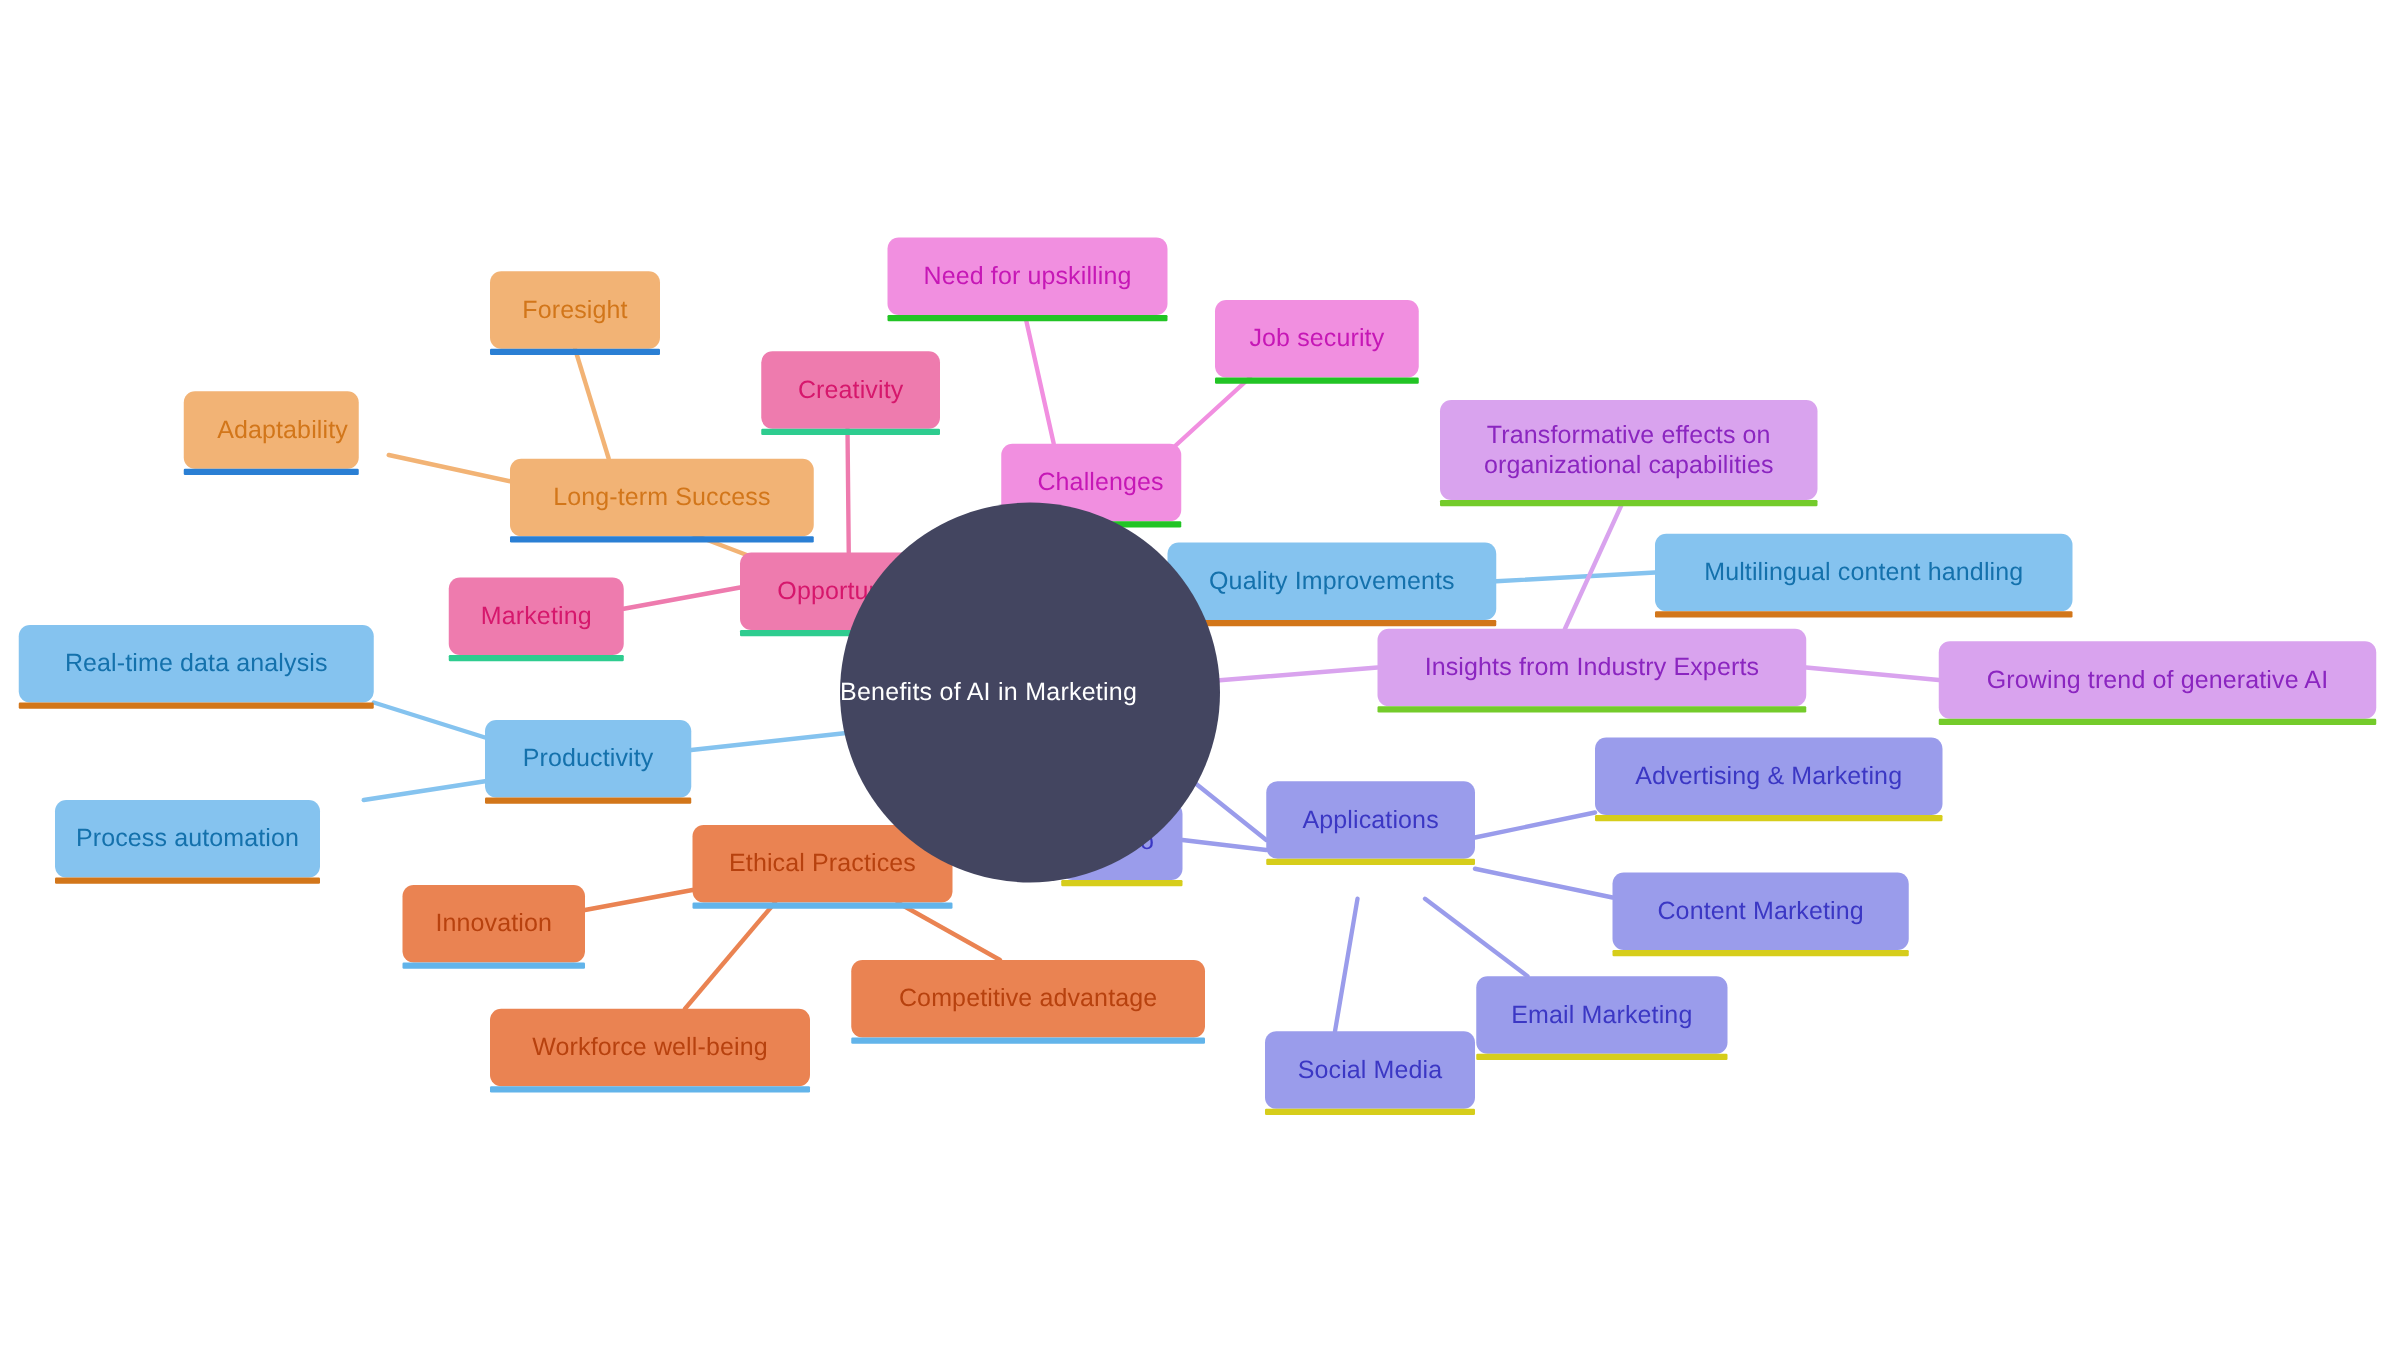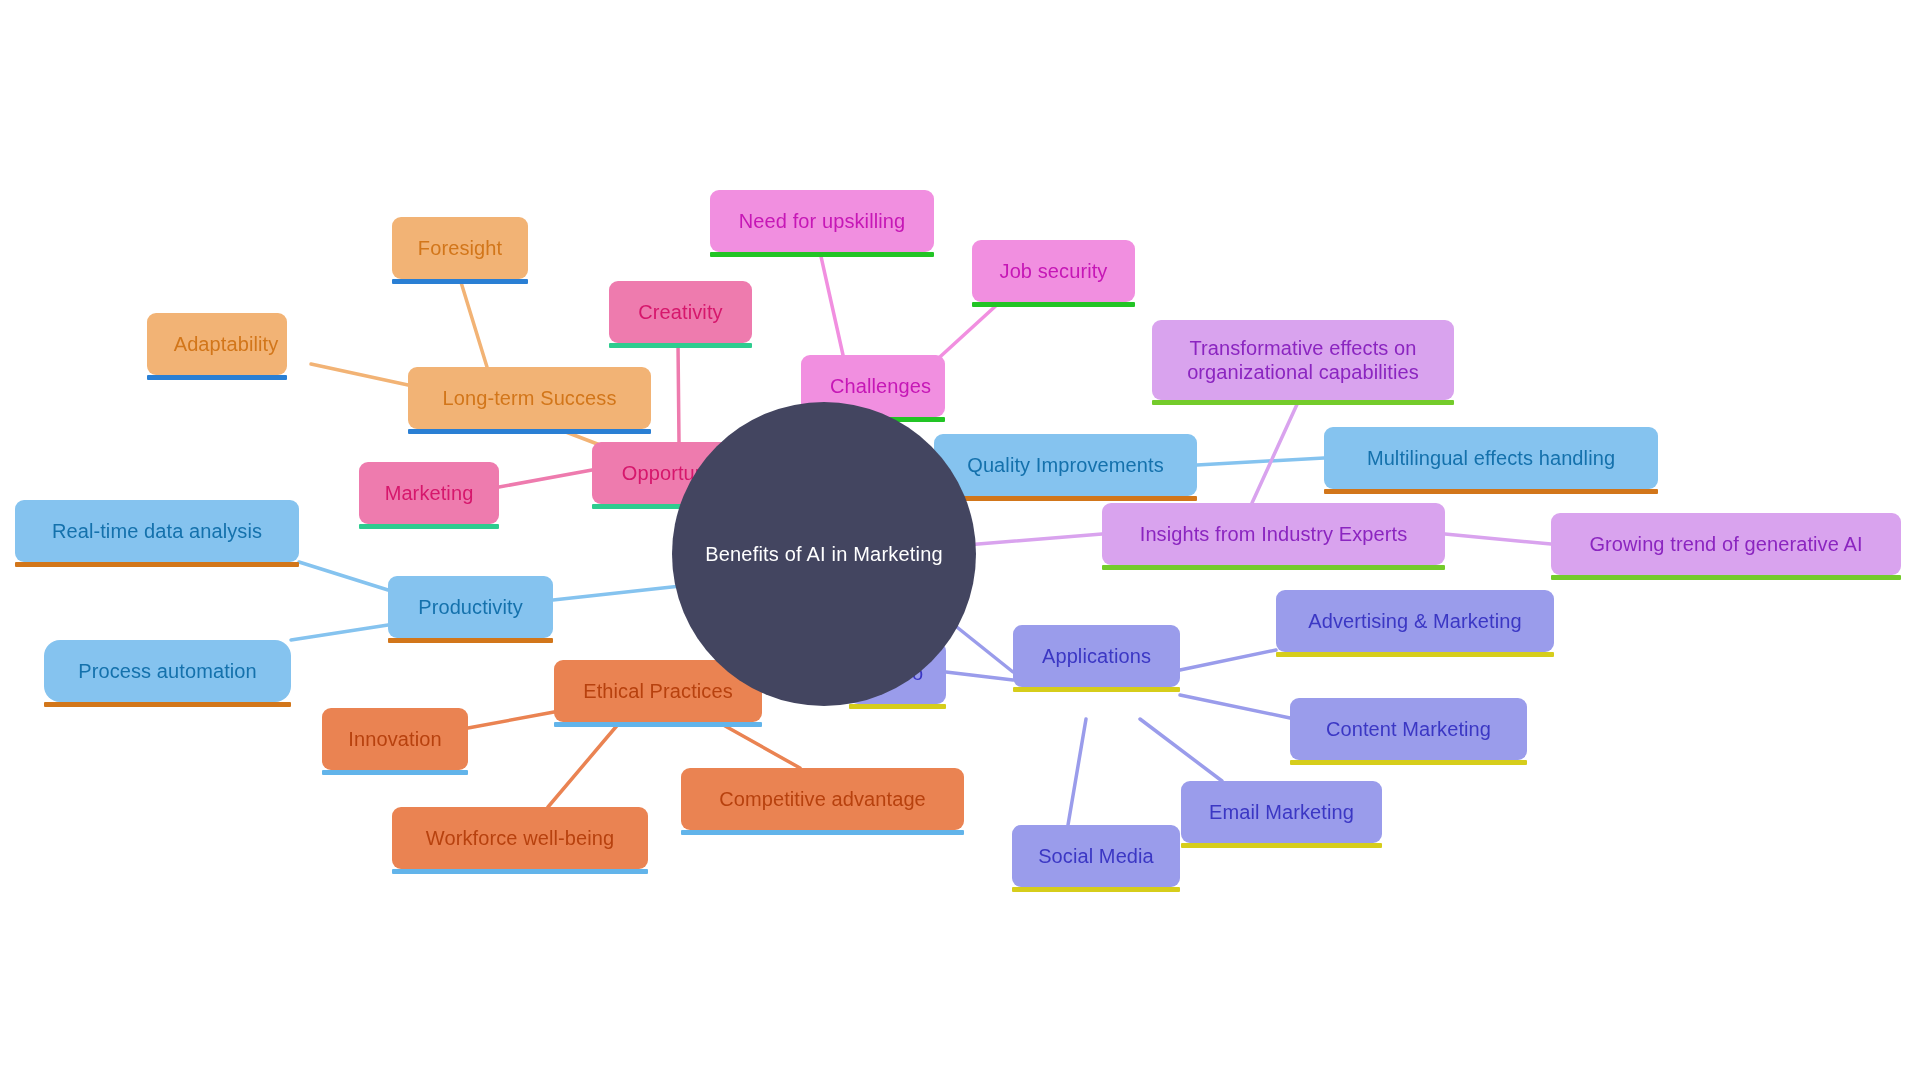--- a/index.html
+++ b/index.html
@@ -47,21 +47,21 @@
     bottom: -5px;
     height: 5px;
     width: 100%;
     border-radius: 1px;
   }
   .center-node {
     position: absolute;
     border-radius: 50%;
     display: flex;
     align-items: center;
-    justify-content: center;
+    justify-content: flex-start;
     text-align: center;
     color: #ffffff;
     font-size: 20px;
     letter-spacing: 0.2px;
   }
 </style>
 </head>
 <body>
 
 <div id="canvas">
@@ -99,28 +99,28 @@
       <div class="node" style="left: 147px; top: 313px; width: 140px; height: 62px; font-size: 20px; background: rgb(242, 179, 117); color: rgb(210, 118, 26); padding-left: 32px;"><span>Adaptability</span><span class="underline" style="background: rgb(42, 127, 212);"></span></div>
       <div class="node" style="left: 408px; top: 367px; width: 243px; height: 62px; font-size: 20px; background: rgb(242, 179, 117); color: rgb(210, 118, 26);"><span>Long-term Success</span><span class="underline" style="background: rgb(42, 127, 212);"></span></div>
       <div class="node" style="left: 710px; top: 190px; width: 224px; height: 62px; font-size: 20px; background: rgb(241, 143, 224); color: rgb(198, 23, 182);"><span>Need for upskilling</span><span class="underline" style="background: rgb(34, 196, 37);"></span></div>
       <div class="node" style="left: 972px; top: 240px; width: 163px; height: 62px; font-size: 20px; background: rgb(241, 143, 224); color: rgb(198, 23, 182); text-align: right;"><span>Job security</span><span class="underline" style="background: rgb(34, 196, 37);"></span></div>
       <div class="node" style="left: 609px; top: 281px; width: 143px; height: 62px; font-size: 20px; background: rgb(238, 123, 174); color: rgb(214, 23, 108);"><span>Creativity</span><span class="underline" style="background: rgb(46, 204, 143);"></span></div>
       <div class="node" style="left: 801px; top: 355px; width: 144px; height: 62px; font-size: 20px; background: rgb(241, 143, 224); color: rgb(198, 23, 182); justify-content: flex-end;"><span>Challenges</span><span class="underline" style="background: rgb(34, 196, 37);"></span></div>
       <div class="node" style="left: 1152px; top: 320px; width: 302px; height: 80px; font-size: 20px; background: rgb(217, 163, 238); color: rgb(139, 37, 192);"><span>Transformative effects on
 organizational capabilities</span><span class="underline" style="background: rgb(116, 203, 43);"></span></div>
       <div class="node" style="left: 592px; top: 442px; width: 180px; height: 62px; font-size: 20px; background: rgb(238, 123, 174); color: rgb(214, 23, 108);"><span>Opportunities</span><span class="underline" style="background: rgb(46, 204, 143);"></span></div>
       <div class="node" style="left: 934px; top: 434px; width: 263px; height: 62px; font-size: 20px; background: rgb(133, 195, 239); color: rgb(20, 113, 172);"><span>Quality Improvements</span><span class="underline" style="background: rgb(210, 118, 26);"></span></div>
-      <div class="node" style="left: 1324px; top: 427px; width: 334px; height: 62px; font-size: 20px; background: rgb(133, 195, 239); color: rgb(20, 113, 172);"><span>Multilingual effects handling</span><span class="underline" style="background: rgb(210, 118, 26);"></span></div>
+      <div class="node" style="left: 1324px; top: 427px; width: 334px; height: 62px; font-size: 20px; background: rgb(133, 195, 239); color: rgb(20, 113, 172);"><span>Multilingual content handling</span><span class="underline" style="background: rgb(210, 118, 26);"></span></div>
       <div class="node" style="left: 359px; top: 462px; width: 140px; height: 62px; font-size: 20px; background: rgb(238, 123, 174); color: rgb(214, 23, 108);"><span>Marketing</span><span class="underline" style="background: rgb(46, 204, 143);"></span></div>
       <div class="node" style="left: 15px; top: 500px; width: 284px; height: 62px; font-size: 20px; background: rgb(133, 195, 239); color: rgb(20, 113, 172);"><span>Real-time data analysis</span><span class="underline" style="background: rgb(210, 118, 26);"></span></div>
       <div class="node" style="left: 1102px; top: 503px; width: 343px; height: 62px; font-size: 20px; background: rgb(217, 163, 238); color: rgb(139, 37, 192);"><span>Insights from Industry Experts</span><span class="underline" style="background: rgb(116, 203, 43);"></span></div>
       <div class="node" style="left: 1551px; top: 513px; width: 350px; height: 62px; font-size: 20px; background: rgb(217, 163, 238); color: rgb(139, 37, 192);"><span>Growing trend of generative AI</span><span class="underline" style="background: rgb(116, 203, 43);"></span></div>
       <div class="node" style="left: 388px; top: 576px; width: 165px; height: 62px; font-size: 20px; background: rgb(133, 195, 239); color: rgb(20, 113, 172);"><span>Productivity</span><span class="underline" style="background: rgb(210, 118, 26);"></span></div>
       <div class="node" style="left: 1276px; top: 590px; width: 278px; height: 62px; font-size: 20px; background: rgb(154, 156, 235); color: rgb(59, 55, 196);"><span>Advertising &amp; Marketing</span><span class="underline" style="background: rgb(214, 205, 27);"></span></div>
-      <div class="node" style="left: 44px; top: 640px; width: 247px; height: 62px; font-size: 20px; background: rgb(133, 195, 239); color: rgb(20, 113, 172); border-radius: 16px;"><span>Process automation</span><span class="underline" style="background: rgb(210, 118, 26);"></span></div>
+      <div class="node" style="left: 44px; top: 640px; width: 212px; height: 62px; font-size: 20px; background: rgb(133, 195, 239); color: rgb(20, 113, 172);"><span>Process automation</span><span class="underline" style="background: rgb(210, 118, 26);"></span></div>
       <div class="node" style="left: 849px; top: 642px; width: 97px; height: 62px; font-size: 20px; background: rgb(154, 156, 235); color: rgb(59, 55, 196);"><span>Video</span><span class="underline" style="background: rgb(214, 205, 27);"></span></div>
       <div class="node" style="left: 1013px; top: 625px; width: 167px; height: 62px; font-size: 20px; background: rgb(154, 156, 235); color: rgb(59, 55, 196);"><span>Applications</span><span class="underline" style="background: rgb(214, 205, 27);"></span></div>
       <div class="node" style="left: 554px; top: 660px; width: 208px; height: 62px; font-size: 20px; background: rgb(234, 131, 82); color: rgb(183, 65, 14);"><span>Ethical Practices</span><span class="underline" style="background: rgb(98, 180, 234);"></span></div>
       <div class="node" style="left: 1290px; top: 698px; width: 237px; height: 62px; font-size: 20px; background: rgb(154, 156, 235); color: rgb(59, 55, 196);"><span>Content Marketing</span><span class="underline" style="background: rgb(214, 205, 27);"></span></div>
       <div class="node" style="left: 322px; top: 708px; width: 146px; height: 62px; font-size: 20px; background: rgb(234, 131, 82); color: rgb(183, 65, 14);"><span>Innovation</span><span class="underline" style="background: rgb(98, 180, 234);"></span></div>
       <div class="node" style="left: 681px; top: 768px; width: 283px; height: 62px; font-size: 20px; background: rgb(234, 131, 82); color: rgb(183, 65, 14);"><span>Competitive advantage</span><span class="underline" style="background: rgb(98, 180, 234);"></span></div>
       <div class="node" style="left: 1181px; top: 781px; width: 201px; height: 62px; font-size: 20px; background: rgb(154, 156, 235); color: rgb(59, 55, 196);"><span>Email Marketing</span><span class="underline" style="background: rgb(214, 205, 27);"></span></div>
       <div class="node" style="left: 392px; top: 807px; width: 256px; height: 62px; font-size: 20px; background: rgb(234, 131, 82); color: rgb(183, 65, 14);"><span>Workforce well-being</span><span class="underline" style="background: rgb(98, 180, 234);"></span></div>
       <div class="node" style="left: 984px; top: 825px; width: 168px; height: 62px; font-size: 20px; background: rgb(154, 156, 235); color: rgb(59, 55, 196); margin-left: 28px;"><span>Social Media</span><span class="underline" style="background: rgb(214, 205, 27);"></span></div>
     </div>

